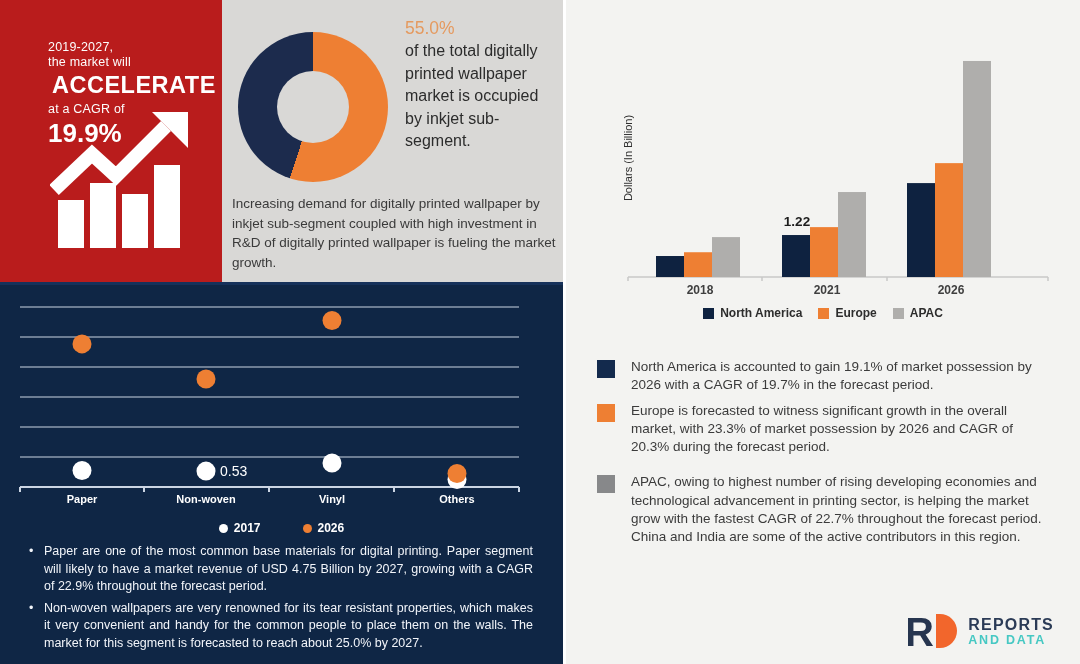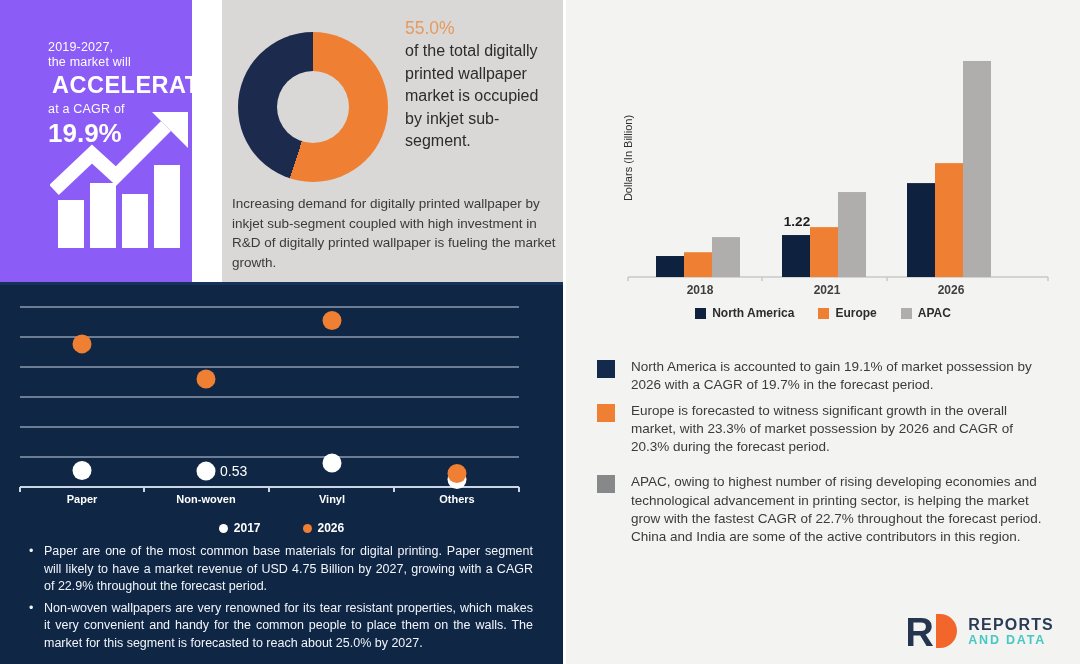--- a/index.html
+++ b/index.html
@@ -1,21 +1,21 @@
 <!DOCTYPE html>
 <html><head>
 <meta charset="utf-8">
 <style>
   * { margin:0; padding:0; box-sizing:border-box; }
   html,body { background:#ffffff; }
   body { font-family:"Liberation Sans", sans-serif; }
   #app { position:relative; width:1080px; height:664px; background:#ffffff; overflow:hidden; }
 
   
-  .panel-orange { position:absolute; left:0; top:0; width:192px; height:282px; background:#8b5cf6; }
+  .panel-orange { position:absolute; left:0; top:0; width:222px; height:282px; background:#b91c1c; }
   .promo { position:absolute; left:48px; top:40px; color:#fff; z-index:2; }
   .promo-s { font-size:12.5px; line-height:15px; letter-spacing:.2px; color:#fdfdfd; }
   .promo-b1 { font-size:23.5px; font-weight:bold; line-height:27px; letter-spacing:.5px; margin:2px 4px 3px; }
   .promo-b2 { font-size:26px; font-weight:bold; line-height:28px; margin-top:2px; }
   .growth-icon { position:absolute; left:50px; top:110px; z-index:1; }
 
   
   .panel-mid { position:absolute; left:222px; top:0; width:341px; height:282px; background:#D9D8D6; }
   .donut { position:absolute; left:16px; top:32px; width:150px; height:150px; border-radius:50%; }
   .donut-hole { position:absolute; left:39px; top:39px; width:72px; height:72px; border-radius:50%; background:#D9D8D6; }
@@ -35,21 +35,21 @@
   .insights { position:absolute; left:28px; top:258px; width:505px; list-style:none; }
   .insights li { position:relative; padding-left:16px; color:#F2F5FA; font-size:12.5px; line-height:17.5px; text-align:justify; margin-bottom:4px; }
   .insights li::before { content:"\2022"; position:absolute; left:1px; top:0; font-size:12.5px; }
 
   
   .panel-right { position:absolute; left:566px; top:0; width:514px; height:664px; background:#F3F3F1; }
   #barchart { position:absolute; left:0; top:0; }
   .ylabel { position:absolute; left:62px; top:158px; transform:translate(-50%,-50%) rotate(-90deg); font-size:11px; color:#2f2f2f; white-space:nowrap; }
   .bar-annot { position:absolute; left:205px; top:214px; width:52px; text-align:center; font-size:13.5px; font-weight:bold; color:#1d1d1d; }
   .bar-cat { position:absolute; top:283px; width:60px; text-align:center; font-size:12px; font-weight:bold; color:#3f3f3f; }
-  .bar-legend { position:absolute; left:0; top:306px; width:514px; display:flex; justify-content:center; gap:24px; align-items:center; }
+  .bar-legend { position:absolute; left:0; top:306px; width:514px; display:flex; justify-content:center; gap:16px; align-items:center; }
   .bar-legend .item { display:flex; align-items:center; gap:6px; font-size:12px; font-weight:bold; color:#2d2d2d; }
   .bar-legend .sq { width:11px; height:11px; }
   .region-bullets { position:absolute; left:31px; top:358px; width:447px; }
   .rb { display:flex; align-items:flex-start; }
   .rb-1 { margin-bottom:7px; } .rb-2 { margin-bottom:17px; }
   .rb .sq { flex:0 0 18px; width:18px; height:18px; margin-right:16px; margin-top:2px; }
   .rb p { font-size:13.5px; line-height:18.3px; color:#3b3b3b; }
 
   
   .logo { position:absolute; right:26px; bottom:14px; display:flex; align-items:center; }

